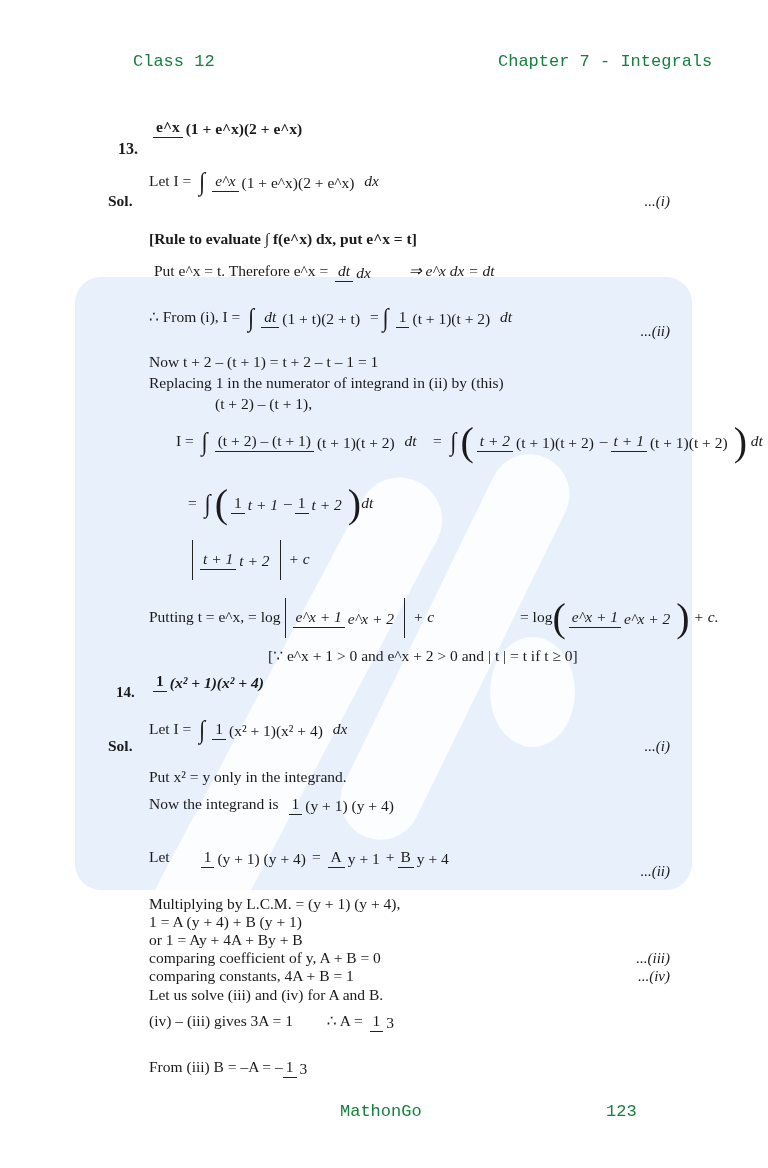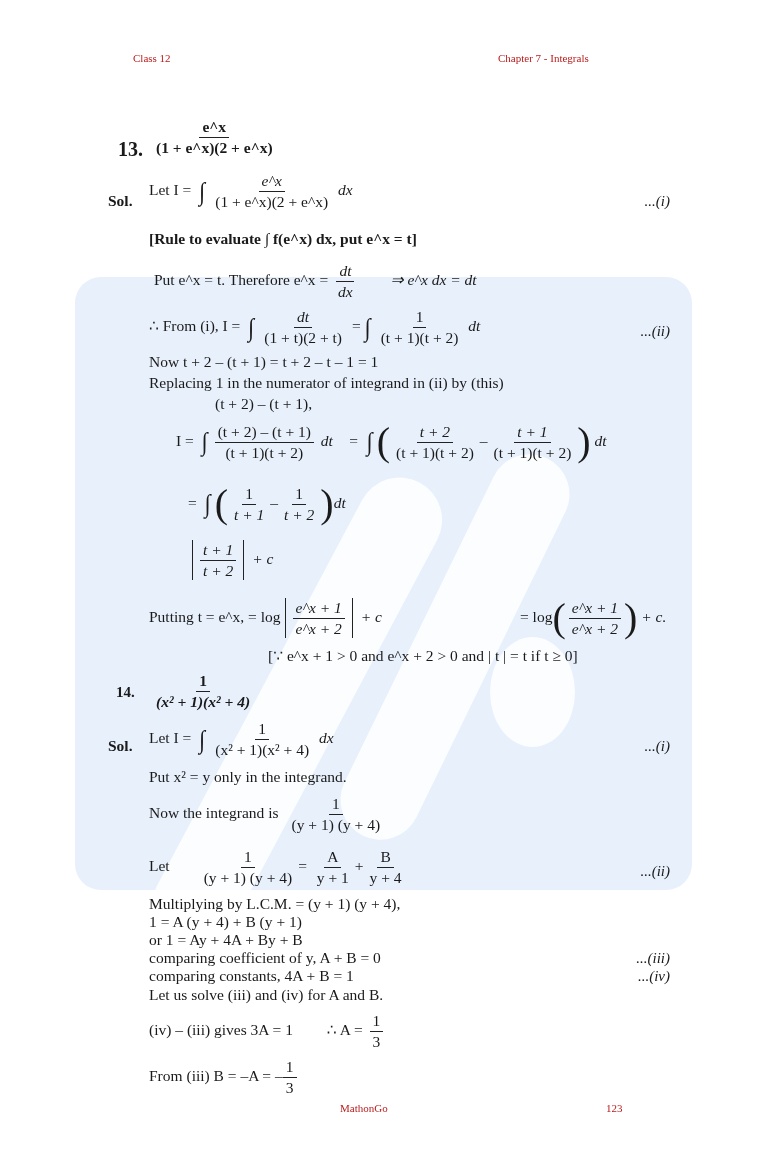--- a/index.html
+++ b/index.html
@@ -1,46 +1,46 @@
 <!DOCTYPE html>
 <html><head>
 <meta charset="utf-8">
 <style>
   html,body{margin:0;padding:0;background:#fff;}
   body{width:768px;height:1168px;position:relative;overflow:hidden;font-family:"DejaVu Serif","Liberation Serif",serif;color:#1a1a1a;}
   .abs{position:absolute;}
-  .hdr{font-family:Liberation Serif, serif;font-size:11px;color:#b91c1c;}
+  .hdr{font-family:Liberation Mono, monospace;font-size:17px;color:#15803d;}
   .wm{position:absolute;left:75px;top:277px;width:617px;height:613px;border-radius:26px;background:#e8f0fb;overflow:hidden;}
   .stripe{position:absolute;background:#fbfdff;border-radius:60px;transform:rotate(28deg);}
   .dot{position:absolute;background:#fbfdff;border-radius:50%;}
   .serif{font-family:"Liberation Serif",serif;font-size:15.5px;line-height:18px;white-space:nowrap;}
   .b{font-weight:bold;}
   .i{font-style:italic;}
-  .frac{display:inline-flex;flex-direction:column;align-items:center;vertical-align:middle;margin:0 3px;}
+  .frac{display:inline-flex;flex-direction:row;align-items:center;vertical-align:middle;margin:0 3px;}
   .frac .num{padding:0 3px 1px;border-bottom:1px solid #222;line-height:18px;}
   .frac .den{padding:1px 3px 0;line-height:18px;}
   .intg{font-size:22px;vertical-align:middle;display:inline-block;transform:scaleY(1.15);margin:0 4px;}
   .paren{font-size:40px;vertical-align:middle;font-weight:100;line-height:40px;}
   .bar{display:inline-block;border-left:1px solid #222;height:40px;vertical-align:middle;margin:0 4px;}
   .tag{position:absolute;right:98px;font-family:"Liberation Serif",serif;font-size:15px;}
   .line{position:absolute;left:149px;}
 </style>
 </head>
 <body>
 
 <div class="abs hdr" style="left:133px;top:52px;">Class 12</div>
 <div class="abs hdr" style="left:498px;top:52px;">Chapter 7 - Integrals</div>
 
 <div class="wm">
   <div class="stripe" style="left:180px;top:175px;width:85px;height:520px;"></div>
   <div class="stripe" style="left:340px;top:160px;width:80px;height:420px;transform:rotate(26deg);"></div>
   <div class="dot" style="left:415px;top:360px;width:85px;height:110px;"></div>
 </div>
 
-<div class="abs serif b" style="left:118px;top:140px;font-size:20px;">13.</div>
+<div class="abs serif b" style="left:118px;top:140px;font-size:16px;">13.</div>
 <div class="abs serif b" style="left:150px;top:118px;">
   <span class="frac">
       <span class="num">e^x</span>
       <span class="den">(1 + e^x)(2 + e^x)</span>
     </span>
 </div>
 
 <div class="abs serif b" style="left:108px;top:192px;">Sol.</div>
 <div class="abs serif" style="left:149px;top:172px;">
   <span>Let I = </span><span class="intg">∫</span><span class="frac">

